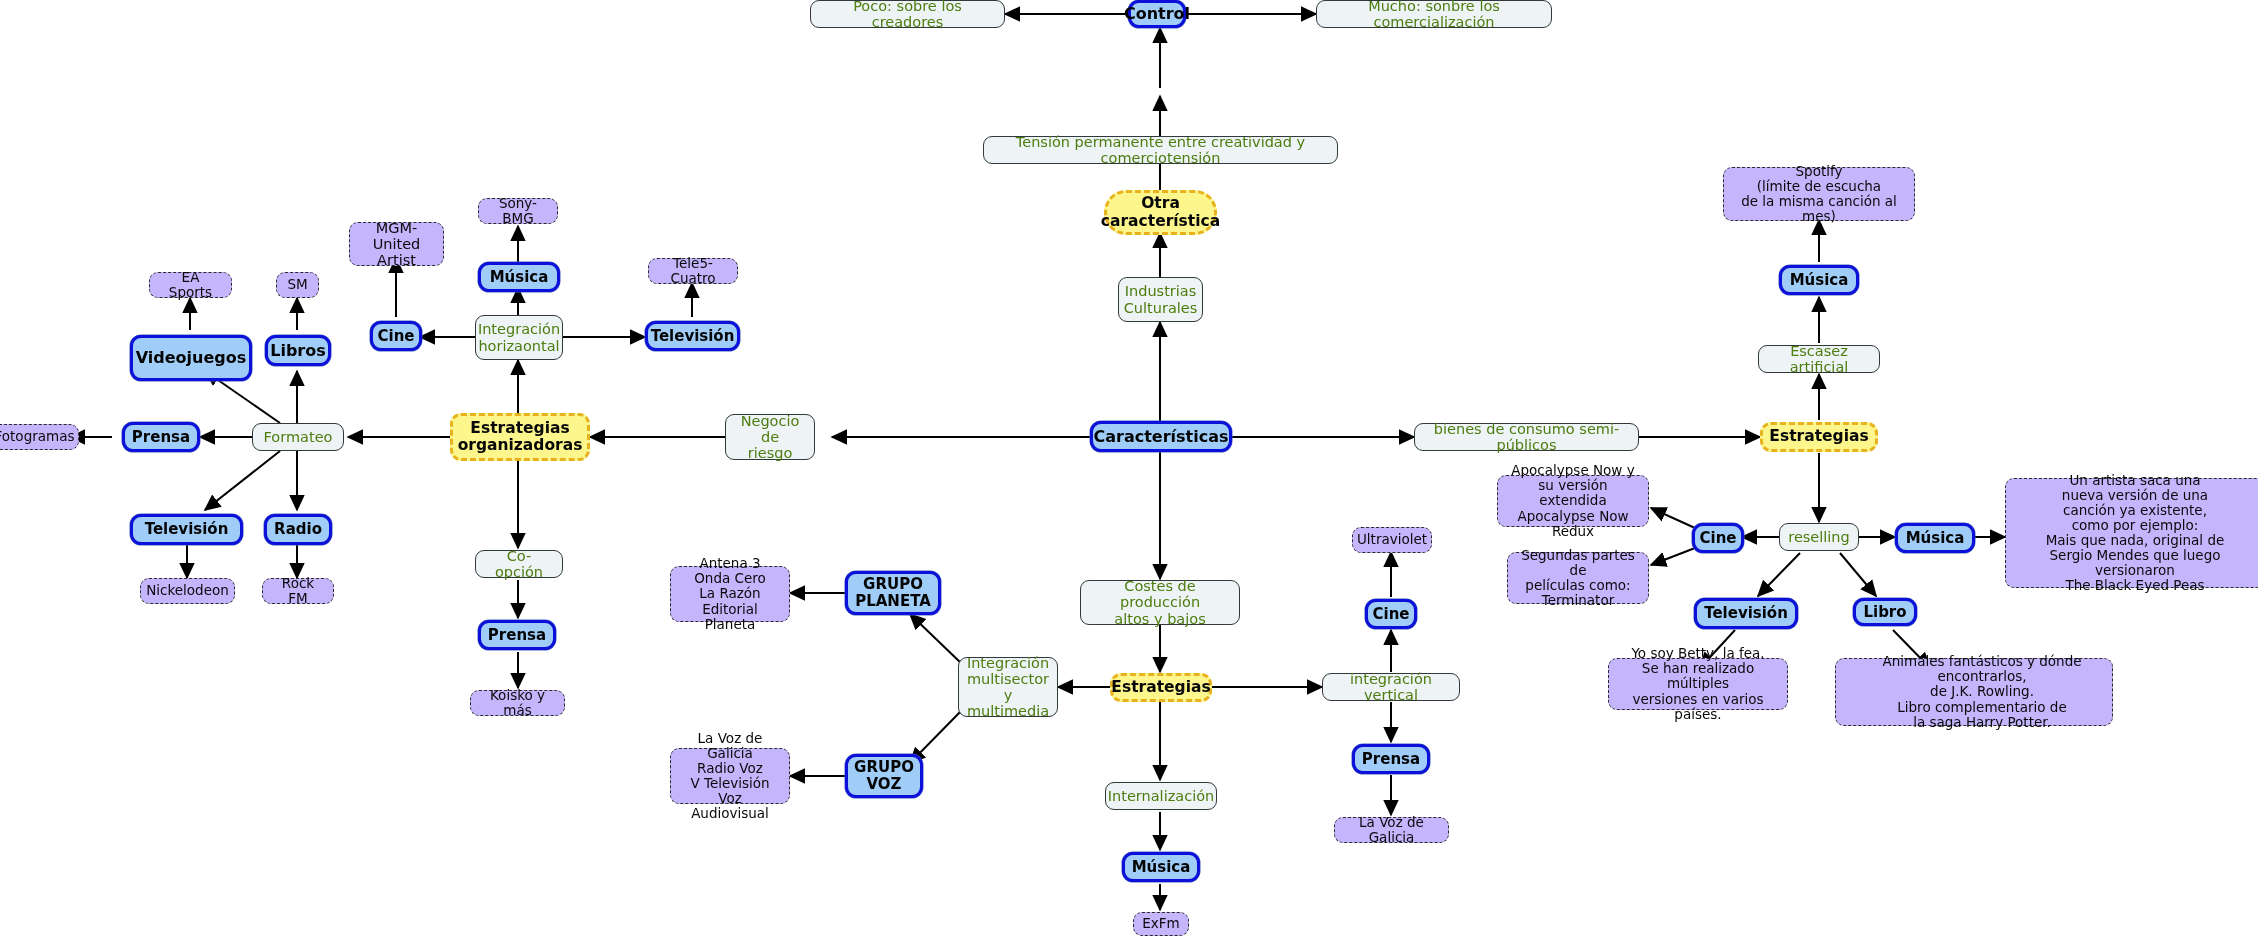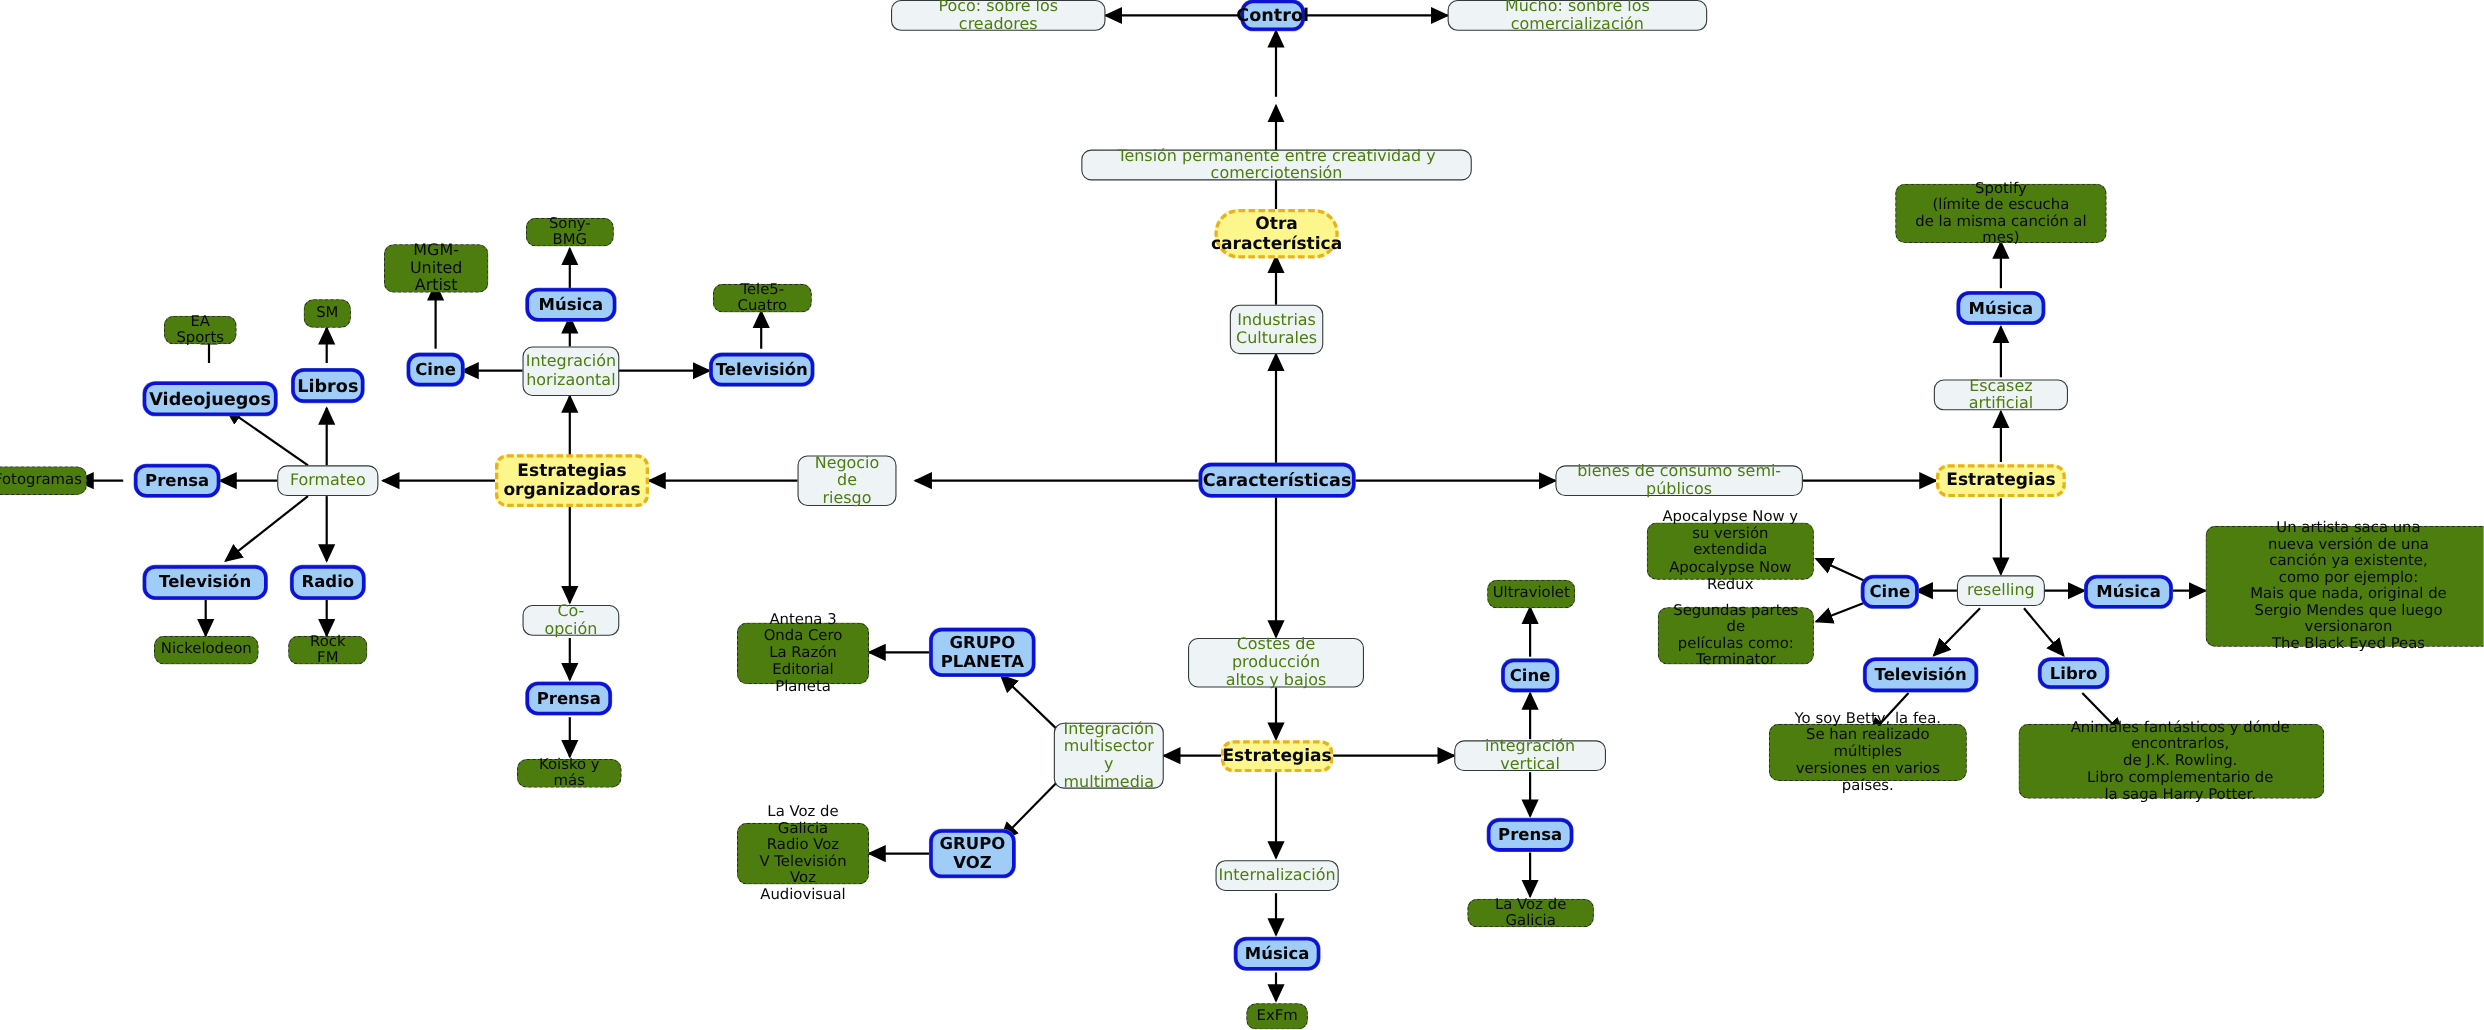--- a/index.html
+++ b/index.html
@@ -66,21 +66,21 @@
     border: 3px dashed #e8b21d;
     border-radius: 11px;
     color: #080808;
     font-weight: bold;
     font-size: 15.5px;
     padding: 3px 9px;
   }
 
   
   .n-grey {
-    background: #4d7c0f;
+    background: #c4b5fd;
     border: 1.6px dashed #2a2a2a;
     border-radius: 9px;
     color: #0a0a0a;
     font-size: 14.5px;
     padding: 3px 8px;
   }
   .n-grey.tiny { font-size: 13.5px; }
 </style>
 </head>
 <body>
@@ -247,23 +247,23 @@
   <div class="node n-blue sm" style="left:478px;top:262px;width:82px;height:30px;">Música</div>
 
   <div class="node n-grey tiny" style="left:478px;top:198px;width:80px;height:26px;">Sony-BMG</div>
 
   <div class="node n-blue sm" style="left:645px;top:321px;width:95px;height:30px;">Televisión</div>
 
   <div class="node n-grey tiny" style="left:648px;top:258px;width:90px;height:26px;">Tele5-Cuatro</div>
 
   <div class="node n-plain" style="left:252px;top:423px;width:92px;height:28px;">Formateo</div>
 
-  <div class="node n-blue" style="left:130px;top:335px;width:122px;height:31px;margin-top:12px;">Videojuegos</div>
-
-  <div class="node n-grey tiny" style="left:149px;top:272px;width:66px;height:26px;margin-top:15px;">EA Sports</div>
+  <div class="node n-blue" style="left:130px;top:335px;width:122px;height:46px;">Videojuegos</div>
+
+  <div class="node n-grey tiny" style="left:149px;top:272px;width:83px;height:26px;">EA Sports</div>
 
   <div class="node n-blue" style="left:265px;top:335px;width:66px;height:31px;">Libros</div>
 
   <div class="node n-grey tiny" style="left:276px;top:272px;width:43px;height:26px;">SM</div>
 
   <div class="node n-blue sm" style="left:122px;top:422px;width:78px;height:30px;">Prensa</div>
 
   <div class="node n-grey tiny" style="left:-10px;top:424px;width:89px;height:26px;">Fotogramas</div>
 
   <div class="node n-blue sm" style="left:130px;top:514px;width:113px;height:31px;">Televisión</div>

